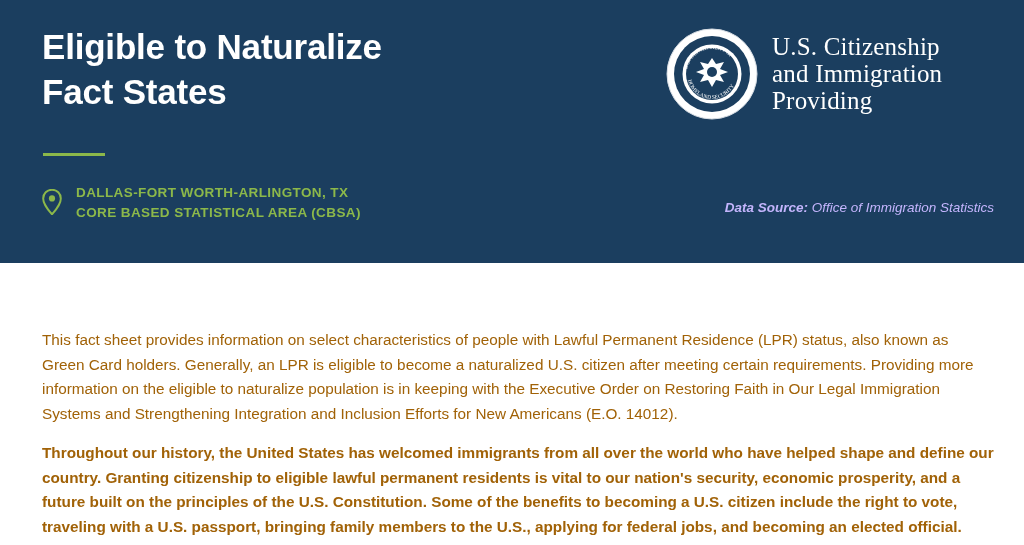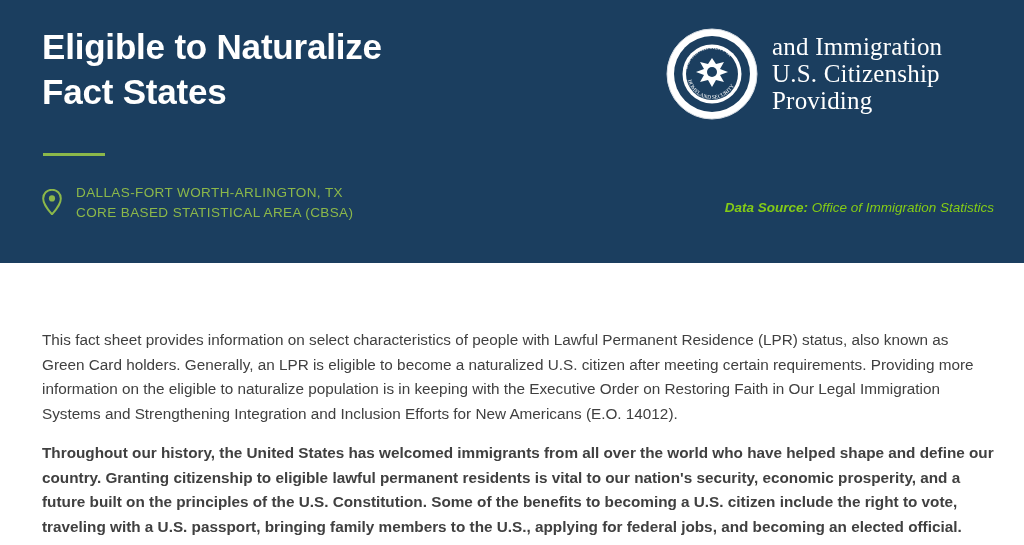--- a/index.html
+++ b/index.html
@@ -66,21 +66,21 @@
     position: absolute;
     left: 0px;
     top: 6px;
     width: 20px;
     height: 26px;
   }
   .geo-text {
     margin-left: 34px;
     color: #8cb84a;
     font-size: 13.5px;
-    font-weight: normal;
+    font-weight: bold;
     line-height: 20px;
     letter-spacing: 0.4px;
   }
   .geo-text span { display: block; }
 
   
   .logo-wrap {
     position: absolute;
     right: 28px;
     top: 28px;
@@ -104,21 +104,21 @@
     line-height: 27px;
     letter-spacing: 0.2px;
     font-weight: normal;
   }
   .logo-text span { display: block; }
 
   .data-source {
     position: absolute;
     right: 30px;
     top: 200px;
-    color: #84cc16;
+    color: #c4b5fd;
     font-size: 13.5px;
     font-style: italic;
     text-align: right;
   }
   .data-source b {
     font-weight: bold;
     font-style: italic;
   }
 
   
@@ -127,21 +127,21 @@
     left: 0;
     top: 263px;
     width: 1024px;
     height: 282px;
     background: #ffffff;
   }
   .para {
     position: absolute;
     left: 42px;
     width: 952px;
-    color: #404040;
+    color: #a16207;
     font-size: 15.3px;
     line-height: 24.5px;
   }
   .para-1 { top: 50px; }
   .para-2 { top: 163px; font-weight: bold; }
 </style>
 </head>
 <body>
 
 <div class="page">
@@ -185,22 +185,22 @@
             <text font-family="Liberation Serif, serif" font-size="5.5" fill="#ffffff">
               <textPath href="#arcTop" startOffset="6%">U.S. DEPARTMENT OF</textPath>
             </text>
             <path id="arcBot" d="M21 46 a 25 25 0 0 0 50 0" fill="none"></path>
             <text font-family="Liberation Serif, serif" font-size="5.5" fill="#ffffff">
               <textPath href="#arcBot" startOffset="8%">HOMELAND SECURITY</textPath>
             </text>
           </svg>
         </span>
         <div class="logo-text">
+          <span>U.S. Citizenship</span>
           <span>and Immigration</span>
-          <span>U.S. Citizenship</span>
           <span>Providing</span>
         </div>
       </div>
 
       <div class="data-source">
         <b>Data Source:</b>
         <span>Office of Immigration Statistics</span>
       </div>
 
     </div>

